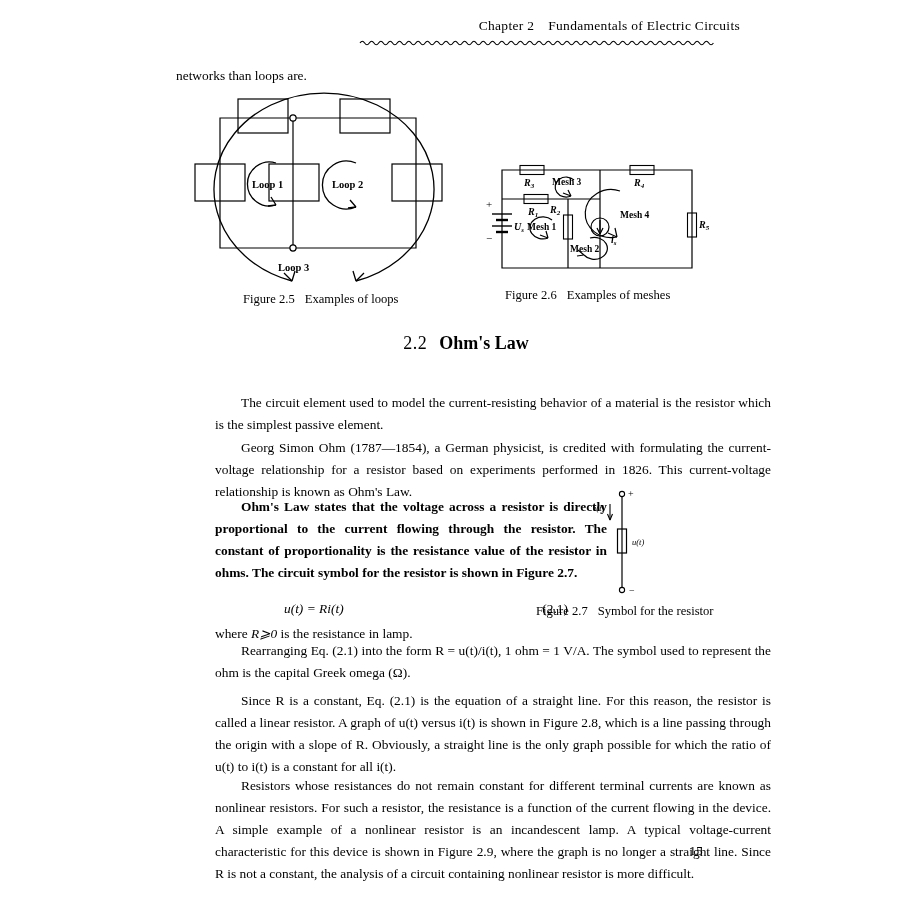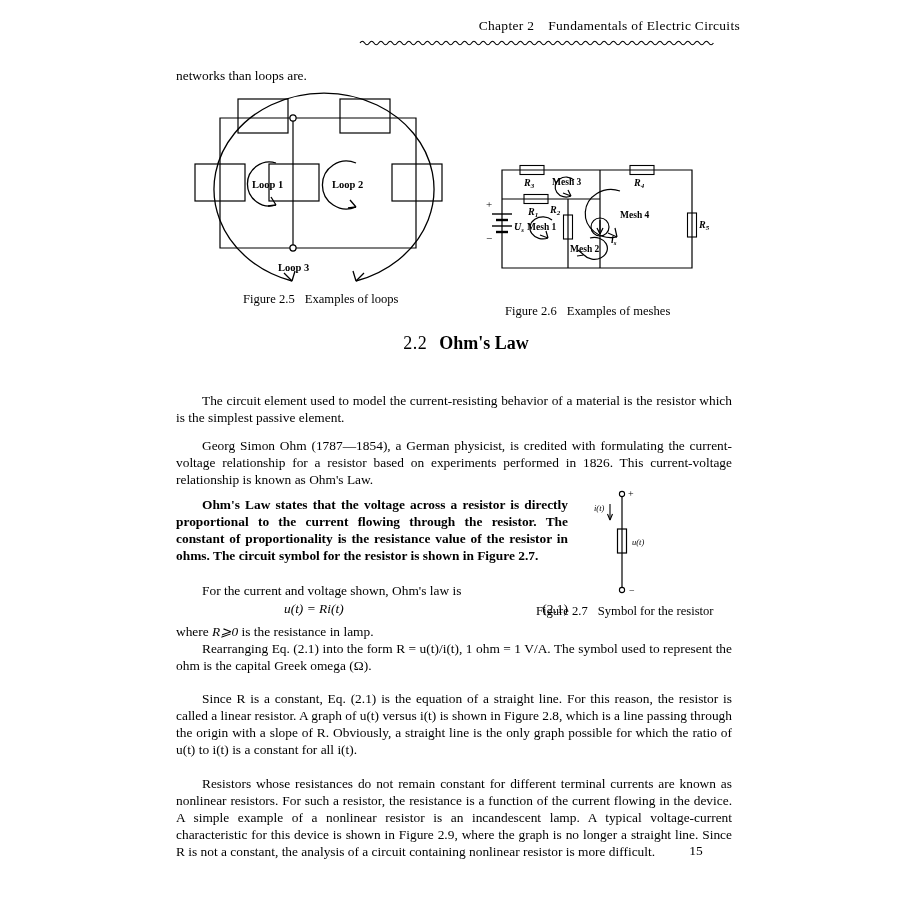--- a/index.html
+++ b/index.html
@@ -39,23 +39,24 @@
     left: 360px;
     top: 38px;
     width: 372px;
     height: 10px;
   }
 
   
   .txt {
     position: absolute;
     font-size: 13.4px;
-    line-height: 17px;
+    line-height: 22px;
     text-align: justify;
     text-justify: inter-word;
+    margin-left: 39px;
   }
   .indent { text-indent: 26px; }
 
   .lead-line {
     position: absolute;
     left: 176px;
     top: 68px;
     font-size: 13.4px;
   }
 
@@ -105,21 +106,21 @@
   .figcap {
     position: absolute;
     font-size: 12.6px;
     white-space: nowrap;
   }
   .figcap .capnum { margin-right: 10px; }
 
   #fig25 { left: 180px; top: 85px; width: 286px; height: 200px; }
   #fig25cap { left: 243px; top: 292px; }
   #fig26 { left: 480px; top: 158px; width: 240px; height: 125px; }
-  #fig26cap { left: 505px; top: 304px; }
+  #fig26cap { left: 505px; top: 288px; }
   #fig27 { left: 588px; top: 487px; width: 80px; height: 110px; }
   #fig27cap { left: 536px; top: 604px; }
 
   svg { display: block; overflow: visible; }
   .stroke { stroke: #000; fill: none; }
 </style>
 </head>
 <body>
 
 <div class="page">
@@ -260,21 +261,20 @@
     <span class="capnum">Figure 2.7</span><span>Symbol for the resistor</span>
   </div>
 
   <div class="section-head">
     <span class="secnum">2.2</span><span>Ohm's Law</span>
   </div>
 
   <div class="txt indent" id="para1">The circuit element used to model the current-resisting behavior of a material is the resistor which is the simplest passive element.</div>
   <div class="txt indent" id="para2">Georg Simon Ohm (1787—1854), a German physicist, is credited with formulating the current-voltage relationship for a resistor based on experiments performed in 1826. This current-voltage relationship is known as Ohm's Law.</div>
   <div class="txt indent" id="para3">Ohm's Law states that the voltage across a resistor is directly proportional to the current flowing through the resistor. The constant of proportionality is the resistance value of the resistor in ohms. The circuit symbol for the resistor is shown in Figure 2.7.</div>
-  <div class="txt indent" id="para4">For the current and voltage shown, Ohm's law is</div>
 
   <div id="eqline">
     <span class="eqbody">u(t) = Ri(t)</span>
     <span class="eqnum">(2.1)</span>
   </div>
 
   <div class="txt" id="para5">
     <span>where </span><span class="it">R⩾0</span><span> is the resistance in lamp.</span>
   </div>
 

